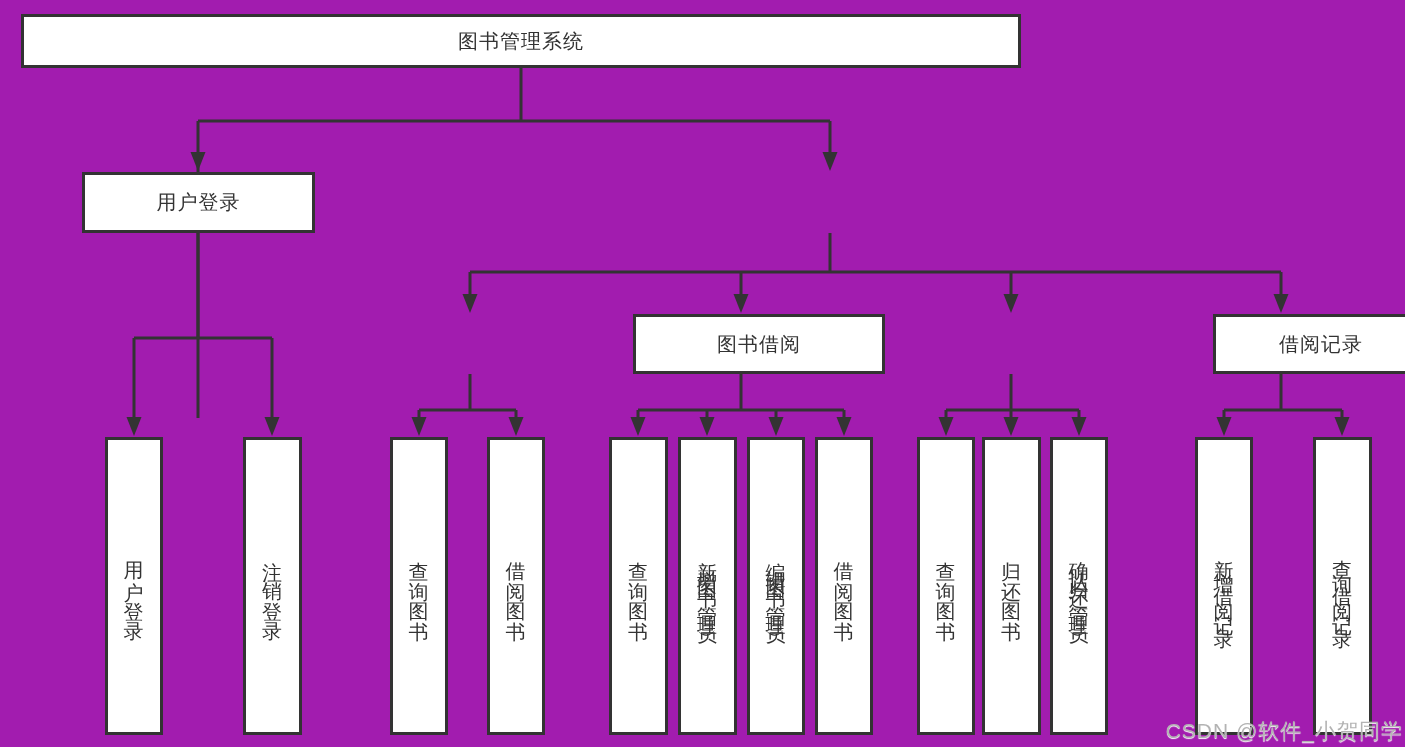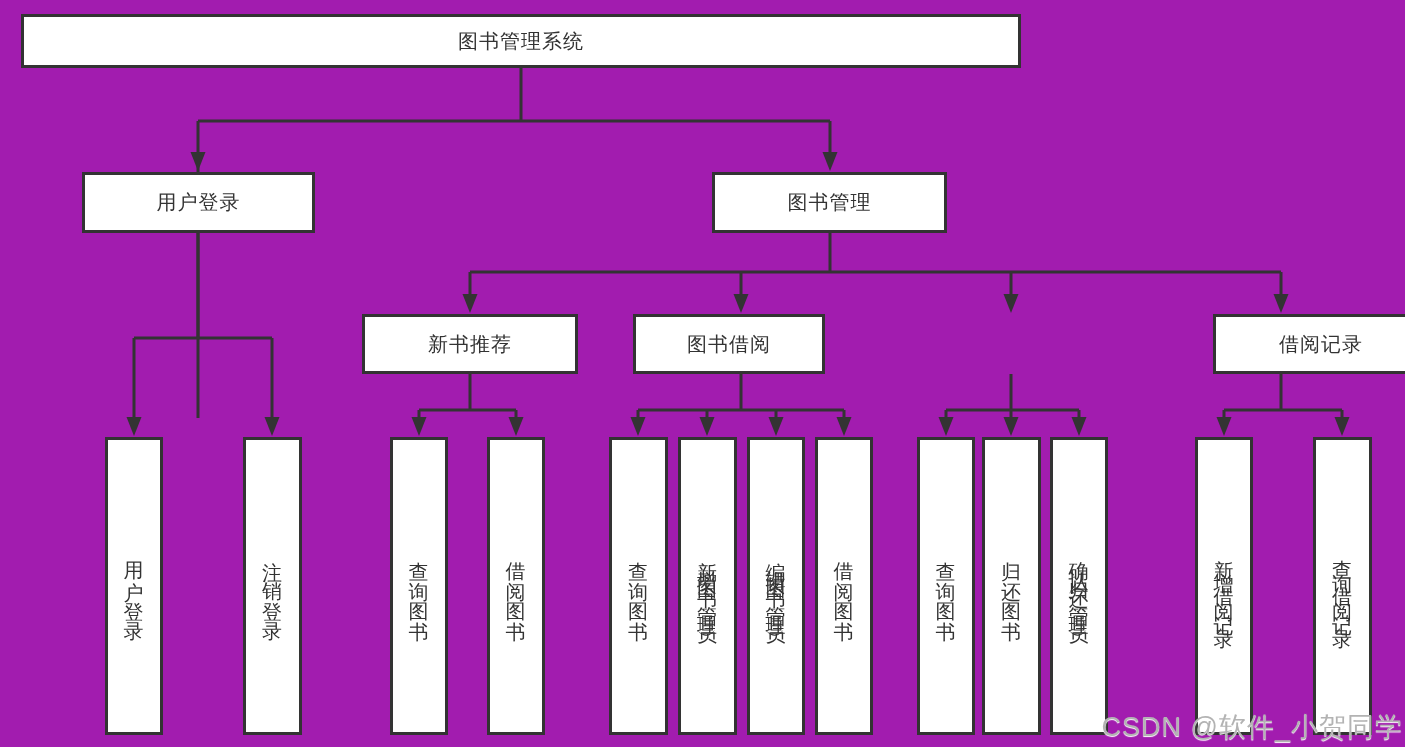--- a/index.html
+++ b/index.html
@@ -47,21 +47,21 @@
     line-height: 1;
     white-space: nowrap;
   }
   .v4 span { letter-spacing: 20px; }
   .v6 span { letter-spacing: 14px; }
   .v8 span { letter-spacing: 9px; }
   .watermark {
     position: absolute;
     right: 20px;
     bottom: 2px;
-    font-size: 27px;
+    font-size: 21px;
     color: #b3b3b3;
     text-shadow: 0 1px 1px #ffffff;
     letter-spacing: 1px;
   }
 </style>
 </head>
 <body>
 
 <div class="canvas">
 
@@ -107,28 +107,22 @@
     </g>
   </svg>
 
   <div class="node" style="left:21px; top:14px; width:1000px; height:54px;">
     <span>图书管理系统</span>
   </div>
 
   <div class="node" style="left:82px; top:172px; width:233px; height:61px;">
     <span>用户登录</span>
   </div>
-  <div class="node" style="left:712px; top:172px; width:235px; height:61px;">
-    <span>图书管理</span>
-  </div>
 
-  <div class="node" style="left:362px; top:314px; width:216px; height:60px;">
-    <span>新书推荐</span>
-  </div>
-  <div class="node" style="left:633px; top:314px; width:192px; height:60px;">
+  <div class="node" style="left:633px; top:314px; width:252px; height:60px;">
     <span>图书借阅</span>
   </div>
   <div class="node" style="left:1173px; top:314px; width:216px; height:60px;margin-left:40px;">
     <span>借阅记录</span>
   </div>
 
   <div class="node leaf v4" style="left:105px; width:58px;">
     <span>用户登录</span>
   </div>
   <div class="node leaf v4" style="left:243px; width:59px;">

